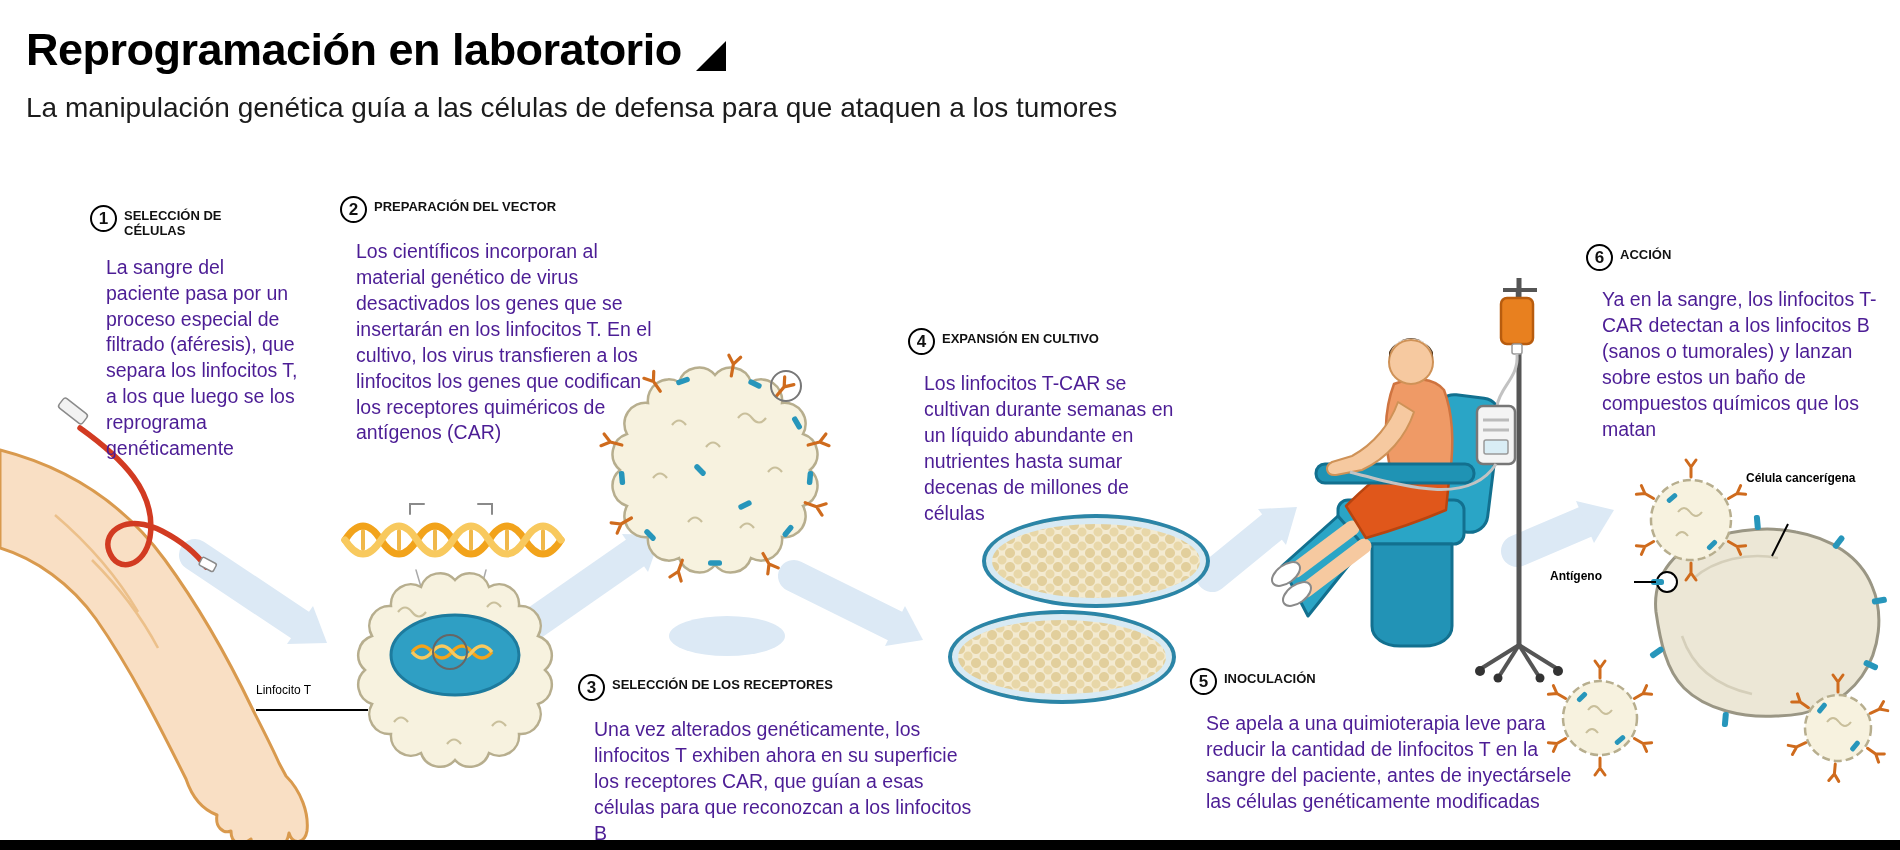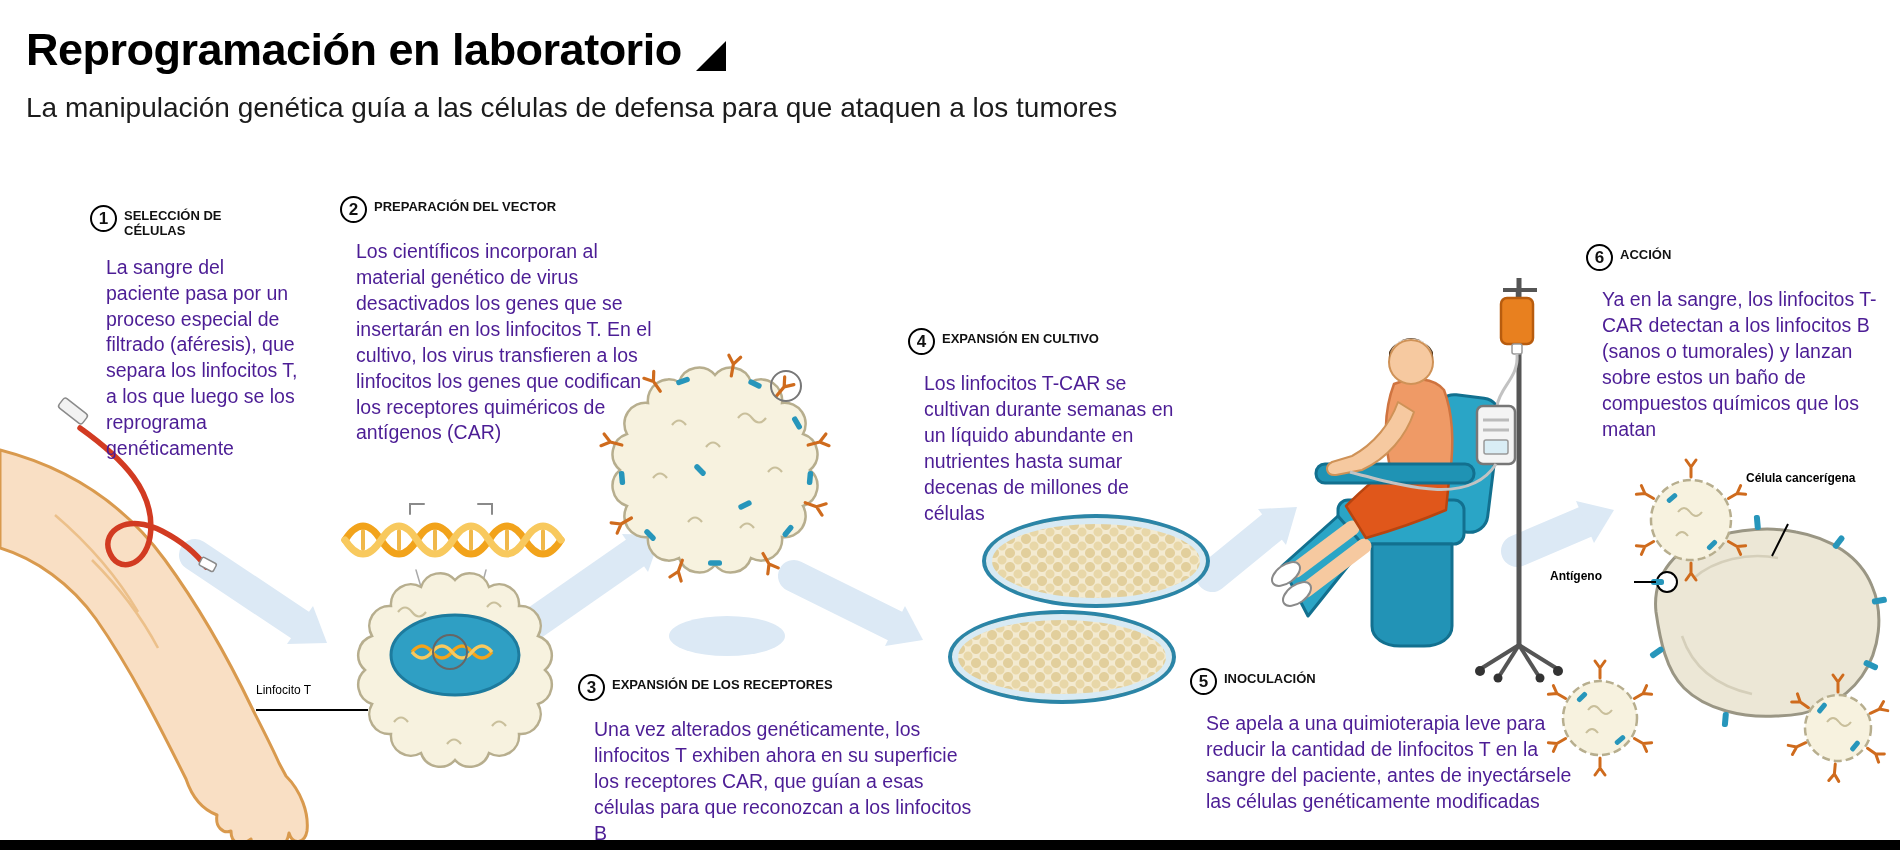--- a/index.html
+++ b/index.html
@@ -297,21 +297,21 @@
   <div class="step-head">
     <span class="num">2</span>
     <span class="step-title">PREPARACIÓN DEL VECTOR</span>
   </div>
   <p class="step-body">Los científicos incorporan al material genético de virus desactivados los genes que se insertarán en los linfocitos T. En el cultivo, los virus transfieren a los linfocitos los genes que codifican los receptores quiméricos de antígenos (CAR)</p>
 </section>
 
 <section class="step s3" style="left:578px;top:674px;width:425px;">
   <div class="step-head">
     <span class="num">3</span>
-    <span class="step-title">EXPANSIÓN DE LOS RECEPTORES</span>
+    <span class="step-title">SELECCIÓN DE LOS RECEPTORES</span>
   </div>
   <p class="step-body">Una vez alterados genéticamente, los linfocitos T exhiben ahora en su superficie los receptores CAR, que guían a esas células para que reconozcan a los linfocitos B</p>
 </section>
 
 <section class="step s4" style="left:908px;top:328px;width:300px;">
   <div class="step-head">
     <span class="num">4</span>
     <span class="step-title">EXPANSIÓN EN CULTIVO</span>
   </div>
   <p class="step-body">Los linfocitos T-CAR se cultivan durante semanas en un líquido abundante en nutrientes hasta sumar decenas de millones de células</p>

